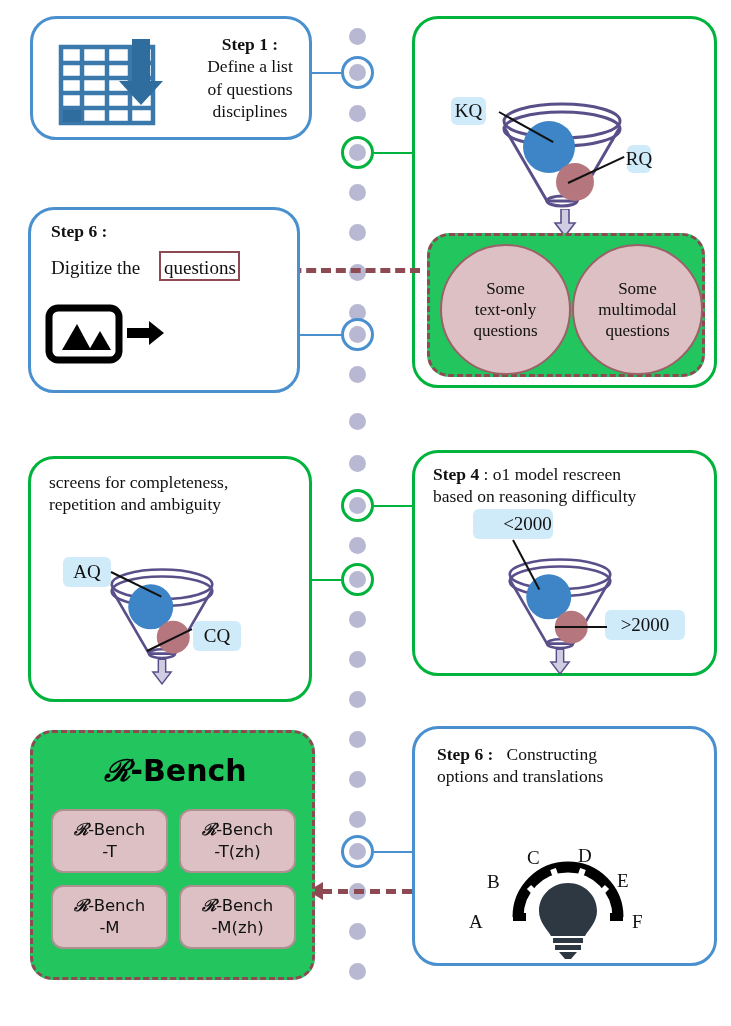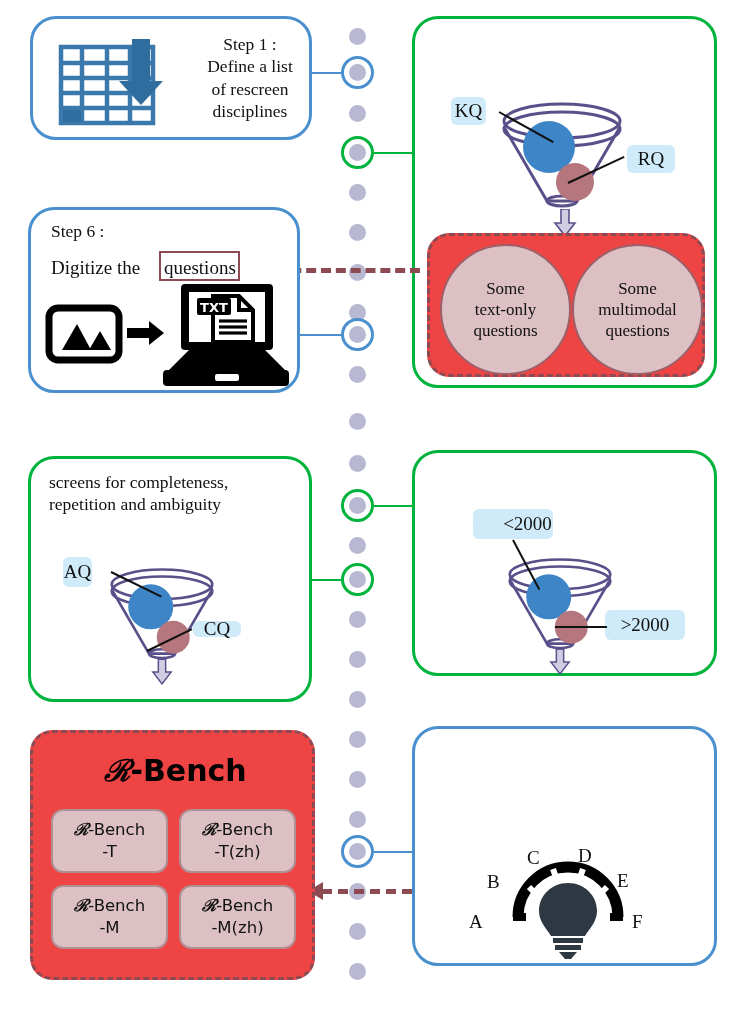--- a/index.html
+++ b/index.html
@@ -12,21 +12,21 @@
 
   
   .panel{position:absolute;background:#fff;border-radius:26px;box-sizing:border-box;}
   .panel.blue{border:3px solid #4a90cf;}
   .panel.green{border:3px solid #00b33c;}
 
   .steptxt{
     position:absolute;font-size:17.5px;line-height:1.28;color:#111;
     font-family:"Liberation Serif", serif;
   }
-  .steptxt b{font-weight:normal;text-align:center;}
+  .steptxt b{font-weight:bold;text-align:center;}
 
   
   .tl-dot{
     position:absolute;width:17px;height:17px;border-radius:50%;
     background:#b9b8d2;
   }
   .tl-ring{
     position:absolute;width:33px;height:33px;border-radius:50%;
     box-sizing:border-box;background:transparent;
   }
@@ -39,21 +39,21 @@
 
   
   .dasharrow{position:absolute;height:0;border-top:5px dashed #8d4a52;}
   .arrowhead{
     position:absolute;width:0;height:0;
     border-top:9px solid transparent;border-bottom:9px solid transparent;
     border-right:15px solid #8d4a52;
   }
 
   
-  .dashbox{position:absolute;box-sizing:border-box;border:3px dashed #8d4a52;border-radius:22px;background:#ef4444;}
+  .dashbox{position:absolute;box-sizing:border-box;border:3px dashed #8d4a52;border-radius:22px;background:#22c55e;}
 
   
   .bigcircle{
     position:absolute;border-radius:50%;
     background:#dcc0c4;border:2.5px solid #9d6068;
     display:flex;align-items:center;justify-content:center;text-align:center;
     font-size:17px;line-height:1.25;color:#111;
     font-family:"Liberation Serif", serif;
   }
 
@@ -153,21 +153,21 @@
           <line x1="52" y1="10" x2="52" y2="86"></line>
           <line x1="75" y1="10" x2="75" y2="86"></line>
         </g>
         <rect x="8" y="73" width="18" height="12" fill="#2f6d9e"></rect>
         <path d="M77 2 L77 44 L64 44 L86 68 L108 44 L95 44 L95 2 Z" fill="#2f6d9e"></path>
       </svg>
     </div>
     <div class="steptxt" style="left:142px;top:14px;width:150px;text-align:center;">
       <div><b>Step 1 :</b></div>
       <div>Define a list</div>
-      <div>of rescreen</div>
+      <div>of questions</div>
       <div>disciplines</div>
     </div>
   </div>
 
   <div class="panel green" style="left:412px;top:16px;width:305px;height:372px;">
 
     <div class="funnel" style="left:72px;top:78px;">
       <svg width="150" height="120" viewBox="0 0 150 120">
         <ellipse cx="75" cy="24" rx="58" ry="17" fill="none" stroke="#5b4f8a" stroke-width="3"></ellipse>
         <ellipse cx="75" cy="32" rx="58" ry="17" fill="none" stroke="#5b4f8a" stroke-width="3"></ellipse>
@@ -176,21 +176,21 @@
         <circle cx="62" cy="50" r="26" fill="#3d85c6"></circle>
         <circle cx="88" cy="85" r="19" fill="#b5767e"></circle>
       </svg>
     </div>
 
     <div class="chip" style="left:36px;top:78px;width:35px;height:28px;">
       <span>KQ</span>
     </div>
     <div class="leader" style="left:84px;top:92px;width:62px;transform:rotate(29deg);"></div>
 
-    <div class="chip" style="left:212px;top:126px;width:48px;height:28px;">
+    <div class="chip" style="left:212px;top:126px;width:24px;height:28px;">
       <span>RQ</span>
     </div>
     <div class="leader" style="left:153px;top:163px;width:62px;transform:rotate(-25deg);"></div>
 
     <div class="downarrow" style="left:138px;top:190px;">
       <svg width="24" height="28" viewBox="0 0 24 28">
         <path d="M8 0 L16 0 L16 14 L22 14 L12 27 L2 14 L8 14 Z" fill="#cfcde2" stroke="#5b4f8a" stroke-width="1.6"></path>
       </svg>
     </div>
 
@@ -232,42 +232,27 @@
         <path d="M44 48 L55 29 L66 48 Z" fill="#000"></path>
       </svg>
     </div>
 
     <div class="icon" style="left:96px;top:110px;">
       <svg width="38" height="26" viewBox="0 0 38 26">
         <path d="M0 8 L22 8 L22 1 L37 13 L22 25 L22 18 L0 18 Z" fill="#000"></path>
       </svg>
     </div>
 
-    <div class="icon" style="left:132px;top:70px;">
-      <svg width="126" height="110" viewBox="0 0 126 110">
-        <rect x="18" y="4" width="92" height="66" rx="4" fill="#000"></rect>
-        <rect x="26" y="12" width="76" height="50" fill="#fff"></rect>
-        <path d="M6 90 L26 70 L102 70 L122 90 Z" fill="#000"></path>
-        <rect x="0" y="90" width="126" height="16" rx="4" fill="#000"></rect>
-        <rect x="52" y="94" width="24" height="7" rx="2" fill="#fff"></rect>
-
-        <path d="M50 16 L76 16 L90 30 L90 62 L50 62 Z" fill="#fff" stroke="#000" stroke-width="4"></path>
-        <path d="M76 16 L76 30 L90 30" fill="none" stroke="#000" stroke-width="4"></path>
-        <g stroke="#000" stroke-width="3.2">
-          <line x1="56" y1="41" x2="84" y2="41"></line>
-          <line x1="56" y1="47" x2="84" y2="47"></line>
-          <line x1="56" y1="53" x2="84" y2="53"></line>
-        </g>
-        <rect x="34" y="18" width="34" height="17" rx="2" fill="#000"></rect>
-        <text x="51" y="31.5" font-family="DejaVu Sans, sans-serif" font-size="13" font-weight="bold" fill="#fff" text-anchor="middle">TXT</text>
-      </svg>
-    </div>
   </div>
 
   <div class="panel green" style="left:412px;top:450px;width:305px;height:226px;">
+    <div class="steptxt" style="left:18px;top:10px;width:280px;">
+      <span><b>Step 4</b><span> : </span><span>o1 model rescreen</span></span>
+      <div>based on reasoning difficulty</div>
+    </div>
 
     <div class="funnel" style="left:80px;top:100px;">
       <svg width="130" height="105" viewBox="0 0 150 120">
         <ellipse cx="75" cy="24" rx="58" ry="17" fill="none" stroke="#5b4f8a" stroke-width="3"></ellipse>
         <ellipse cx="75" cy="32" rx="58" ry="17" fill="none" stroke="#5b4f8a" stroke-width="3"></ellipse>
         <path d="M17 30 L60 104 L90 104 L133 30" fill="none" stroke="#5b4f8a" stroke-width="3"></path>
         <ellipse cx="75" cy="104" rx="15" ry="5" fill="none" stroke="#5b4f8a" stroke-width="3"></ellipse>
         <circle cx="62" cy="50" r="26" fill="#3d85c6"></circle>
         <circle cx="88" cy="85" r="19" fill="#b5767e"></circle>
       </svg>
@@ -300,38 +285,42 @@
       <svg width="130" height="105" viewBox="0 0 150 120">
         <ellipse cx="75" cy="24" rx="58" ry="17" fill="none" stroke="#5b4f8a" stroke-width="3"></ellipse>
         <ellipse cx="75" cy="32" rx="58" ry="17" fill="none" stroke="#5b4f8a" stroke-width="3"></ellipse>
         <path d="M17 30 L60 104 L90 104 L133 30" fill="none" stroke="#5b4f8a" stroke-width="3"></path>
         <ellipse cx="75" cy="104" rx="15" ry="5" fill="none" stroke="#5b4f8a" stroke-width="3"></ellipse>
         <circle cx="62" cy="50" r="26" fill="#3d85c6"></circle>
         <circle cx="88" cy="85" r="19" fill="#b5767e"></circle>
       </svg>
     </div>
 
-    <div class="chip" style="left:32px;top:98px;width:29px;height:30px;">
+    <div class="chip" style="left:32px;top:98px;width:48px;height:30px;">
       <span>AQ</span>
     </div>
     <div class="leader" style="left:80px;top:112px;width:56px;transform:rotate(26deg);"></div>
 
-    <div class="chip" style="left:162px;top:162px;width:48px;height:16px;">
+    <div class="chip" style="left:162px;top:162px;width:48px;height:30px;">
       <span>CQ</span>
     </div>
     <div class="leader" style="left:116px;top:191px;width:50px;transform:rotate(-26deg);"></div>
 
     <div class="downarrow" style="left:120px;top:200px;">
       <svg width="22" height="26" viewBox="0 0 24 28">
         <path d="M8 0 L16 0 L16 14 L22 14 L12 27 L2 14 L8 14 Z" fill="#cfcde2" stroke="#5b4f8a" stroke-width="1.6"></path>
       </svg>
     </div>
   </div>
 
   <div class="panel blue" style="left:412px;top:726px;width:305px;height:240px;">
+    <div class="steptxt" style="left:22px;top:14px;width:266px;">
+      <span><b>Step 6 :</b>&nbsp;&nbsp; <span>Constructing</span></span>
+      <div>options and translations</div>
+    </div>
 
     <div class="icon" style="left:78px;top:96px;">
       <svg width="150" height="136" viewBox="0 0 150 136">
 
         <g stroke="#000" stroke-width="11" fill="none" stroke-linecap="butt">
           <path d="M25 92 A50 50 0 0 1 125 92"></path>
         </g>
         <g stroke="#fff" stroke-width="6">
           <line x1="36" y1="62" x2="44" y2="70"></line>
           <line x1="60" y1="44" x2="64" y2="55"></line>

